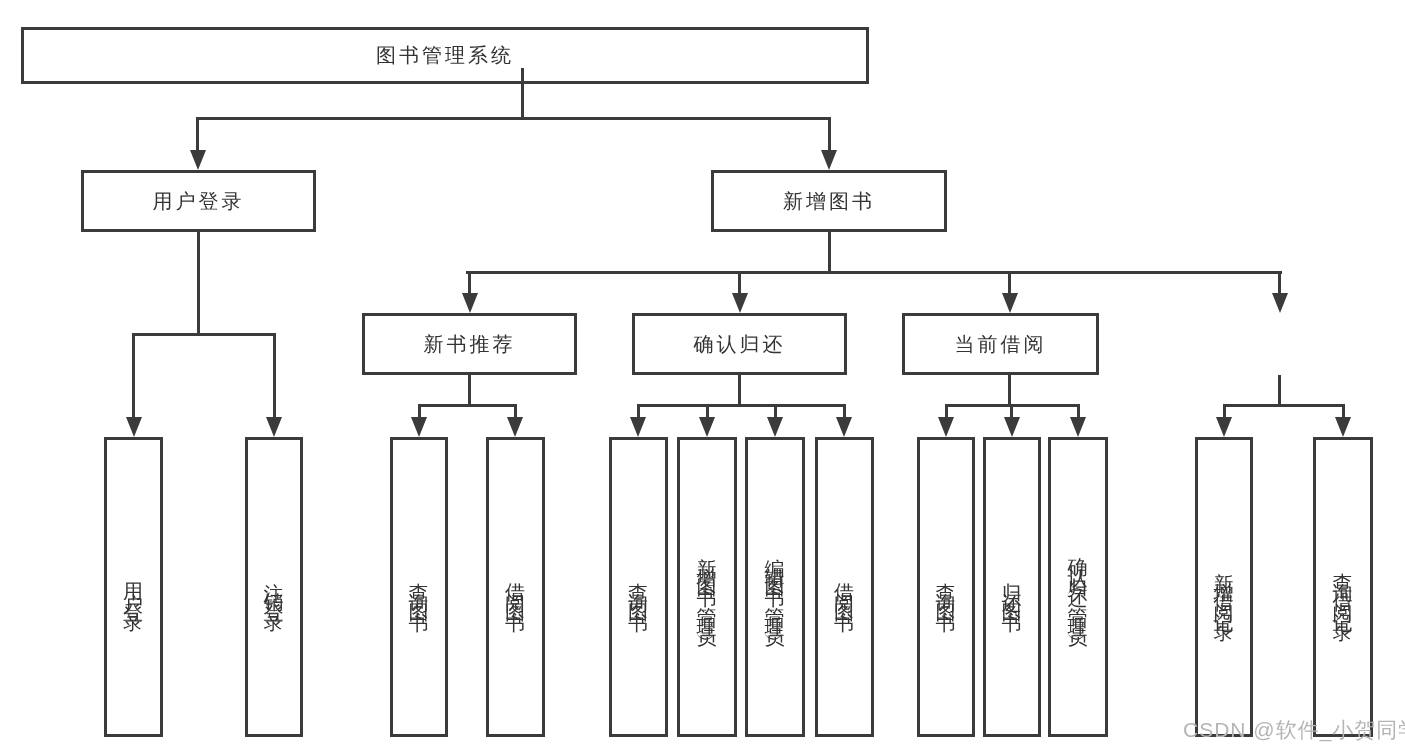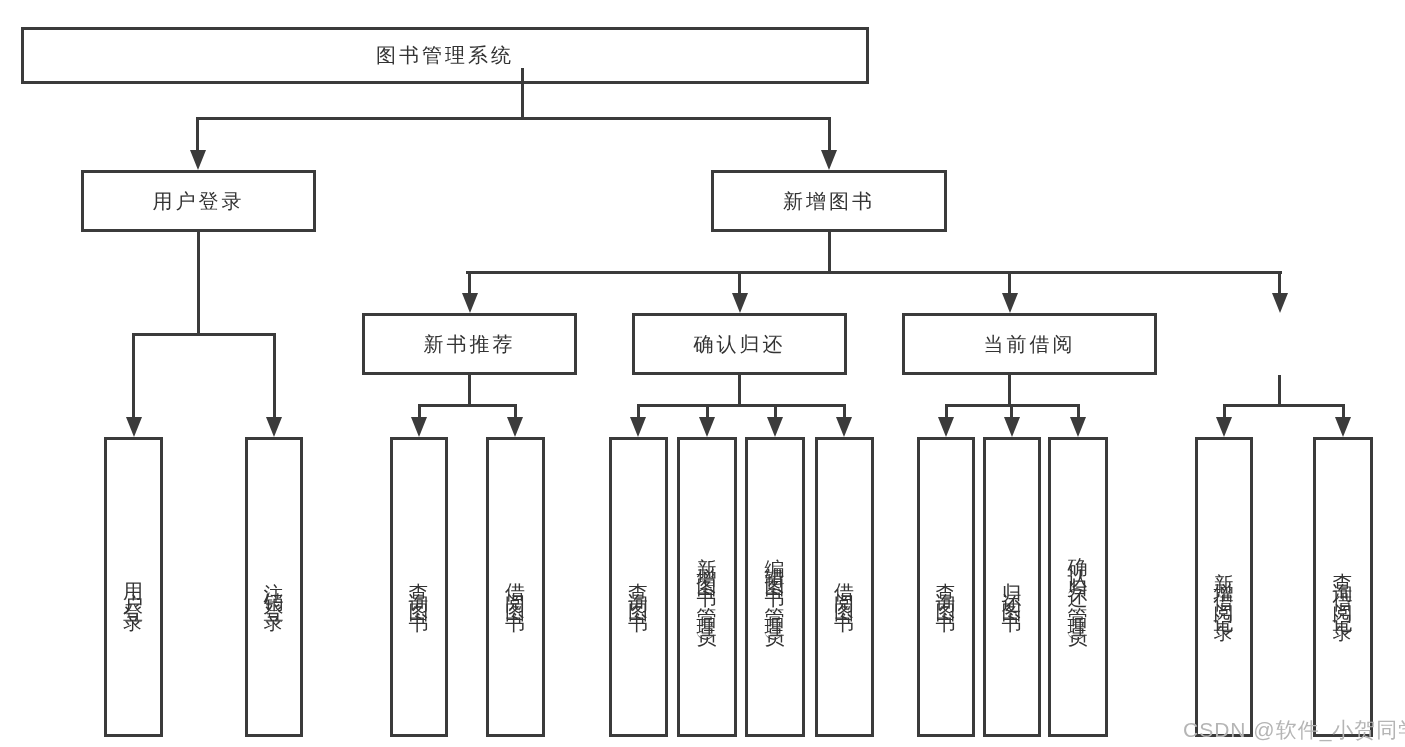--- a/index.html
+++ b/index.html
@@ -77,21 +77,21 @@
   <div class="arrow" style="left:1002px;top:293px;"></div>
   <div class="vline" style="left:1278px;top:271px;height:24px;"></div>
   <div class="arrow" style="left:1272px;top:293px;"></div>
 
   <div class="box h" style="left:362px;top:313px;width:215px;height:62px;text-align:right;">
     <span>新书推荐</span>
   </div>
   <div class="box h" style="left:632px;top:313px;width:215px;height:62px;">
     <span>确认归还</span>
   </div>
-  <div class="box h" style="left:902px;top:313px;width:255px;height:62px;">
+  <div class="box h" style="left:902px;top:313px;width:197px;height:62px;">
     <span>当前借阅</span>
   </div>
 
   <div class="vline" style="left:468px;top:375px;height:32px;"></div>
   <div class="hline" style="left:418px;top:404px;width:99px;"></div>
   <div class="vline" style="left:418px;top:404px;height:15px;"></div>
   <div class="arrow" style="left:411px;top:417px;"></div>
   <div class="vline" style="left:514px;top:404px;height:15px;"></div>
   <div class="arrow" style="left:507px;top:417px;"></div>
 

